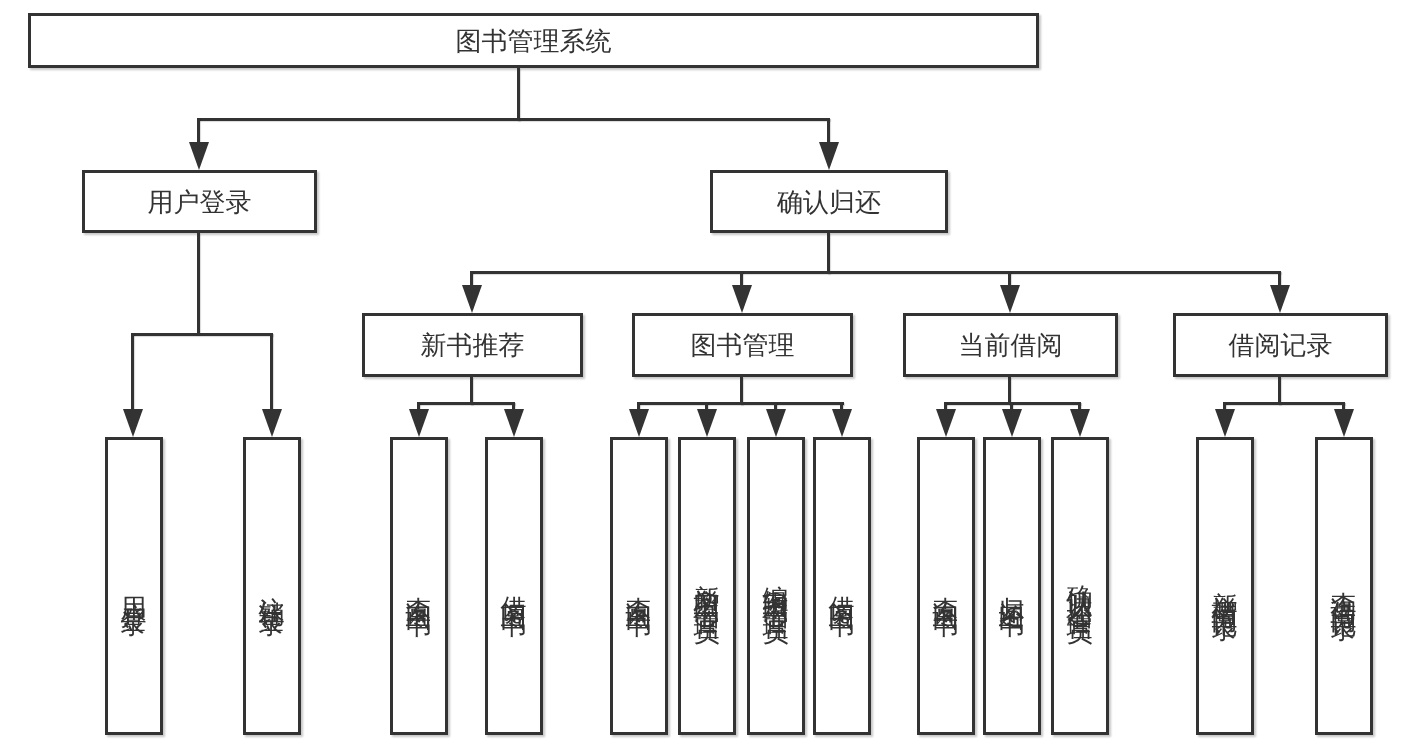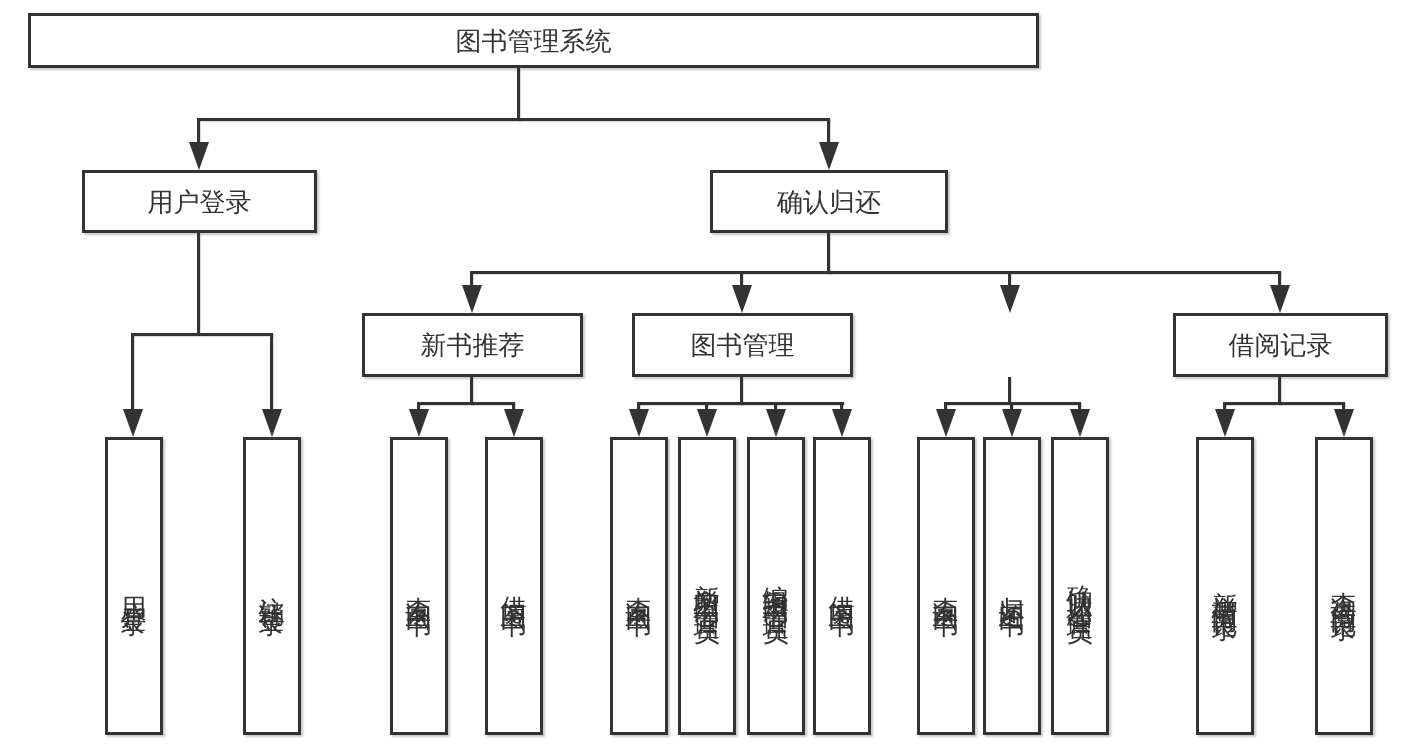--- a/index.html
+++ b/index.html
@@ -53,20 +53,23 @@
   </div>
 
   <div class="node" style="left:362px;top:313px;width:221px;height:64px;">
     <span>新书推荐</span>
   </div>
 
   <div class="node" style="left:632px;top:313px;width:221px;height:64px;">
     <span>图书管理</span>
   </div>
 
+  <div class="node" style="left:903px;top:313px;width:215px;height:64px;">
+    <span>当前借阅</span>
+  </div>
 
   <div class="node" style="left:1173px;top:313px;width:215px;height:64px;">
     <span>借阅记录</span>
   </div>
 
   <div class="node" style="left:105px;top:437px;width:58px;height:298px;">
     <span class="vtext">用户登录</span>
   </div>
 
   <div class="node" style="left:243px;top:437px;width:58px;height:298px;">

